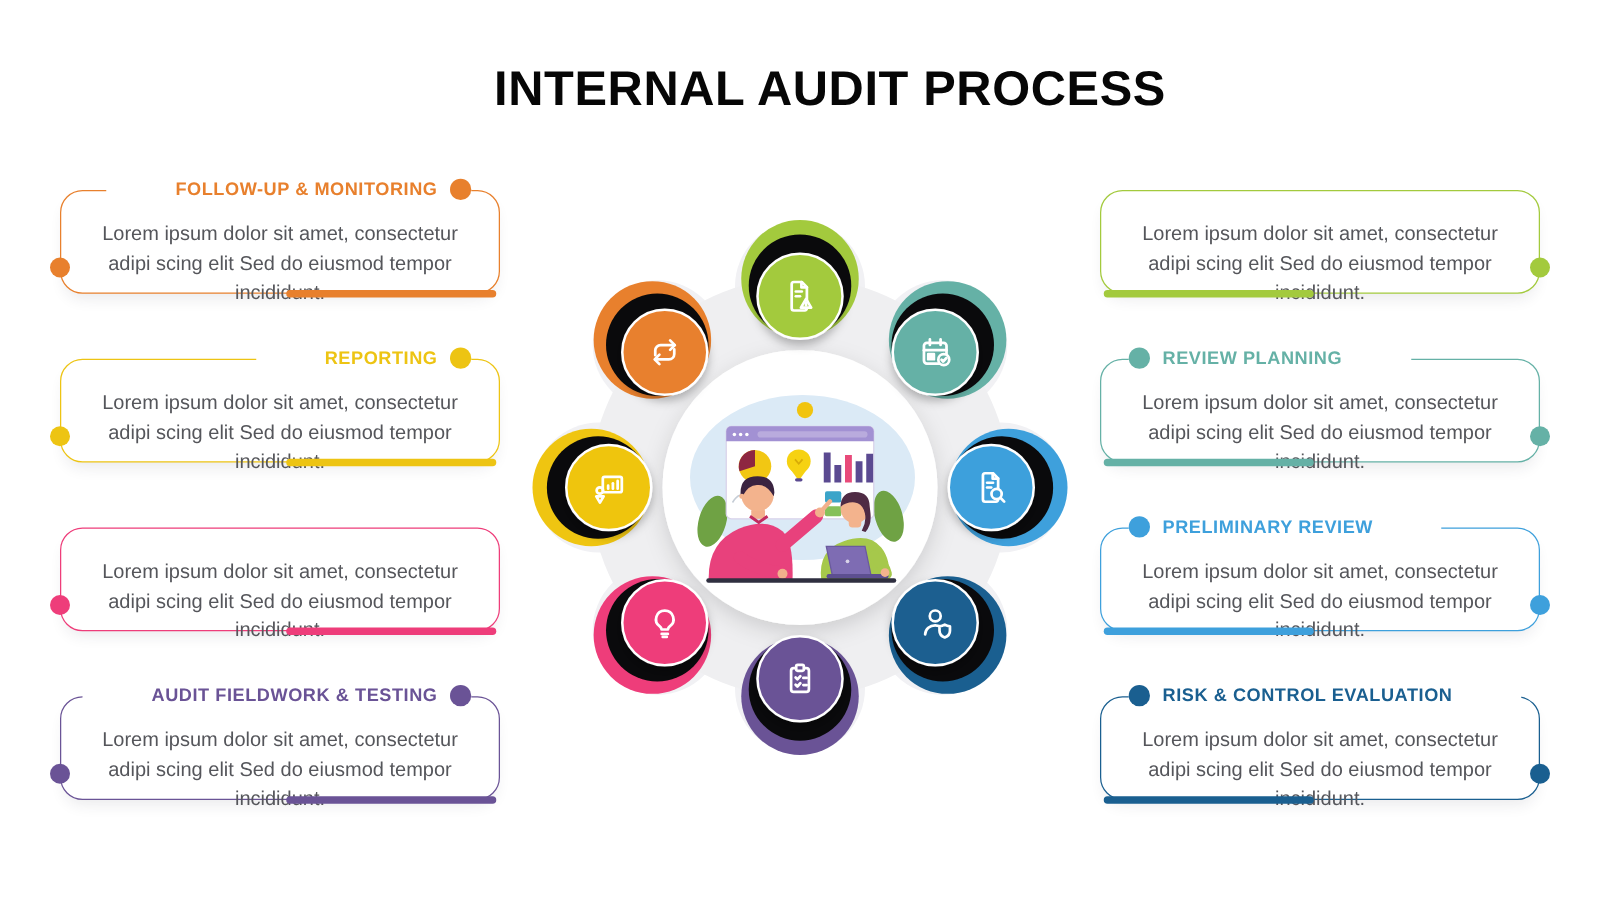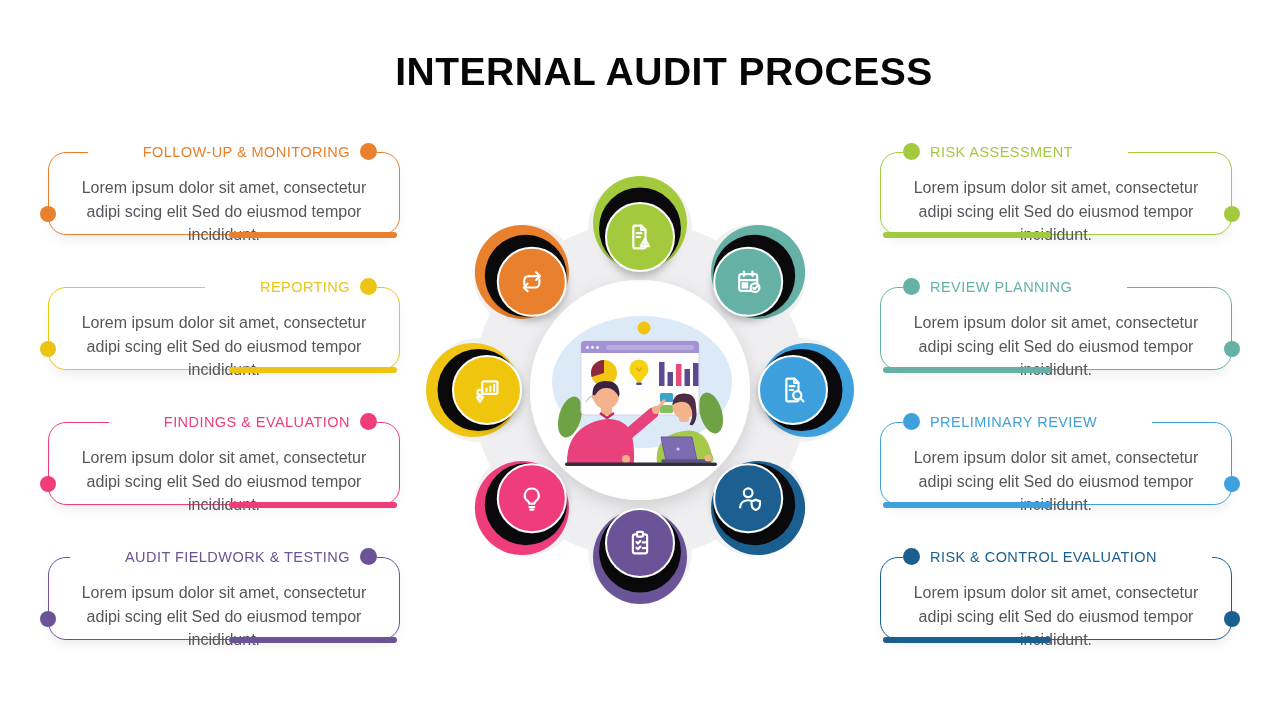--- a/index.html
+++ b/index.html
@@ -8,21 +8,21 @@
   .page-title{position:absolute;top:38px;left:0;width:100%;margin:12px;text-align:center;
     font-size:39px;font-weight:900;letter-spacing:.5px;color:#060606;padding-left:12px;}
   .col{position:absolute;top:152px;width:352px;display:flex;flex-direction:column;gap:52px;}
   .col.left{left:48px;}
   .col.right{left:880px;}
   .card{position:relative;height:81px;border:1.7px solid var(--c,#999);border-radius:18px;
     box-shadow:0 7px 12px -4px rgba(40,40,60,.10);background:#fff;}
   .card-head{position:absolute;top:-10px;display:flex;align-items:center;gap:10px;background:#fff;}
   .left .card-head{right:22px;padding-left:55px;}
   .right .card-head{left:22px;padding-right:55px;flex-direction:row-reverse;}
-  .card-title{font-size:14.5px;font-weight:400;letter-spacing:.45px;color:var(--c);white-space:nowrap;}
+  .card-title{font-size:14.5px;font-weight:700;letter-spacing:.45px;color:var(--c);white-space:nowrap;}
   .dot{width:17px;height:17px;border-radius:50%;background:var(--c);flex:0 0 auto;}
   .edge-dot{position:absolute;width:16px;height:16px;border-radius:50%;background:var(--c);bottom:12px;}
   .left .edge-dot{left:-8.8px;}
   .right .edge-dot{right:-8.8px;}
   .card-bar{position:absolute;bottom:-4px;height:6.5px;width:168px;border-radius:4px;background:var(--c);}
   .left .card-bar{right:2px;}
   .right .card-bar{left:2px;}
   .card-desc{margin:0 auto;padding-top:23px;max-width:312px;text-align:center;
     font-size:16px;line-height:1.48;color:#55565b;}
   .diagram{position:absolute;left:420px;top:170px;width:440px;height:440px;}
@@ -48,45 +48,37 @@
     <div class="card" style="--c: #EDC413;">
       <div class="card-head">
         <span class="card-title">REPORTING</span>
         <span class="dot"></span>
       </div>
       <p class="card-desc">Lorem ipsum dolor sit amet, consectetur adipi scing elit Sed do eiusmod tempor incididunt.</p>
       <span class="edge-dot"></span>
       <span class="card-bar"></span>
     </div>
     <div class="card" style="--c: #EE3D7A;">
-      <div class="card-head">
-        <span class="card-title">FINDINGS &amp; EVALUATION</span>
-        <span class="dot"></span>
-      </div>
       <p class="card-desc">Lorem ipsum dolor sit amet, consectetur adipi scing elit Sed do eiusmod tempor incididunt.</p>
       <span class="edge-dot"></span>
       <span class="card-bar"></span>
     </div>
     <div class="card" style="--c: #6A5396;">
       <div class="card-head">
         <span class="card-title">AUDIT FIELDWORK &amp; TESTING</span>
         <span class="dot"></span>
       </div>
       <p class="card-desc">Lorem ipsum dolor sit amet, consectetur adipi scing elit Sed do eiusmod tempor incididunt.</p>
       <span class="edge-dot"></span>
       <span class="card-bar"></span>
     </div>
   </div>
 
   <div class="col right">
     <div class="card" style="--c: #A3CA3D;">
-      <div class="card-head">
-        <span class="card-title">RISK ASSESSMENT</span>
-        <span class="dot"></span>
-      </div>
       <p class="card-desc">Lorem ipsum dolor sit amet, consectetur adipi scing elit Sed do eiusmod tempor incididunt.</p>
       <span class="edge-dot"></span>
       <span class="card-bar"></span>
     </div>
     <div class="card" style="--c: #65B1A6;">
       <div class="card-head">
         <span class="card-title">REVIEW PLANNING</span>
         <span class="dot"></span>
       </div>
       <p class="card-desc">Lorem ipsum dolor sit amet, consectetur adipi scing elit Sed do eiusmod tempor incididunt.</p>

